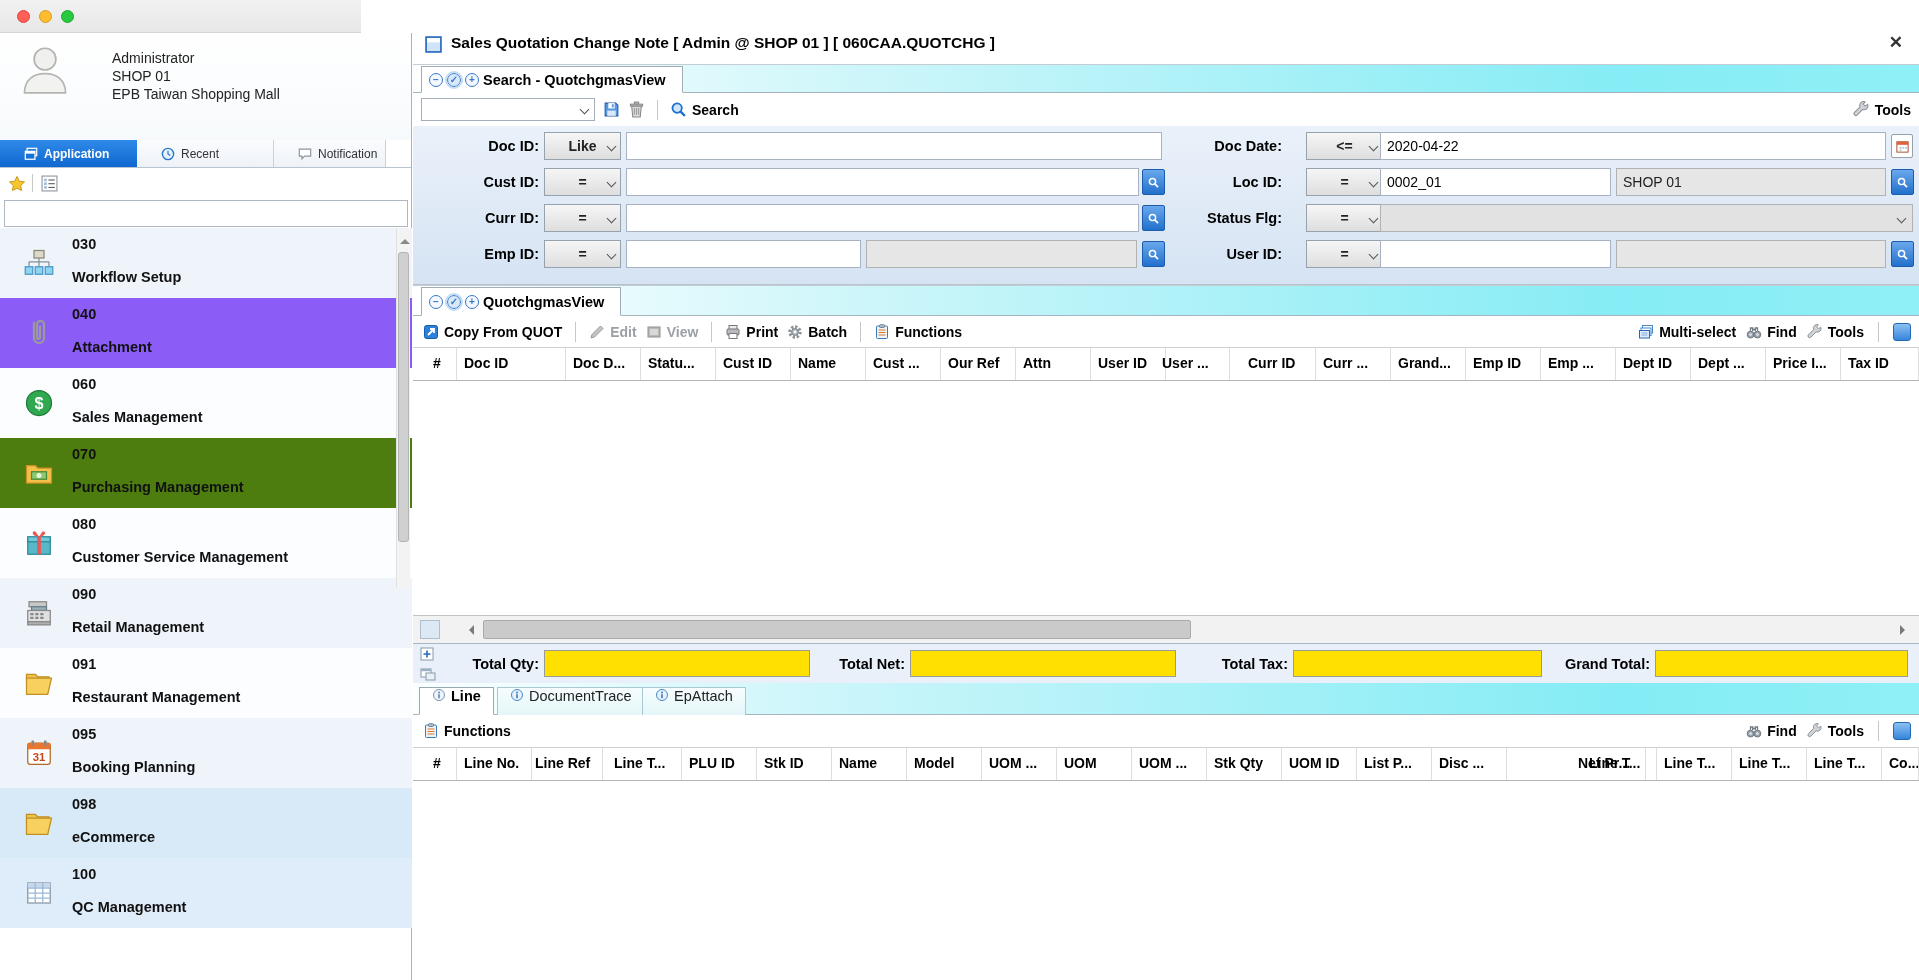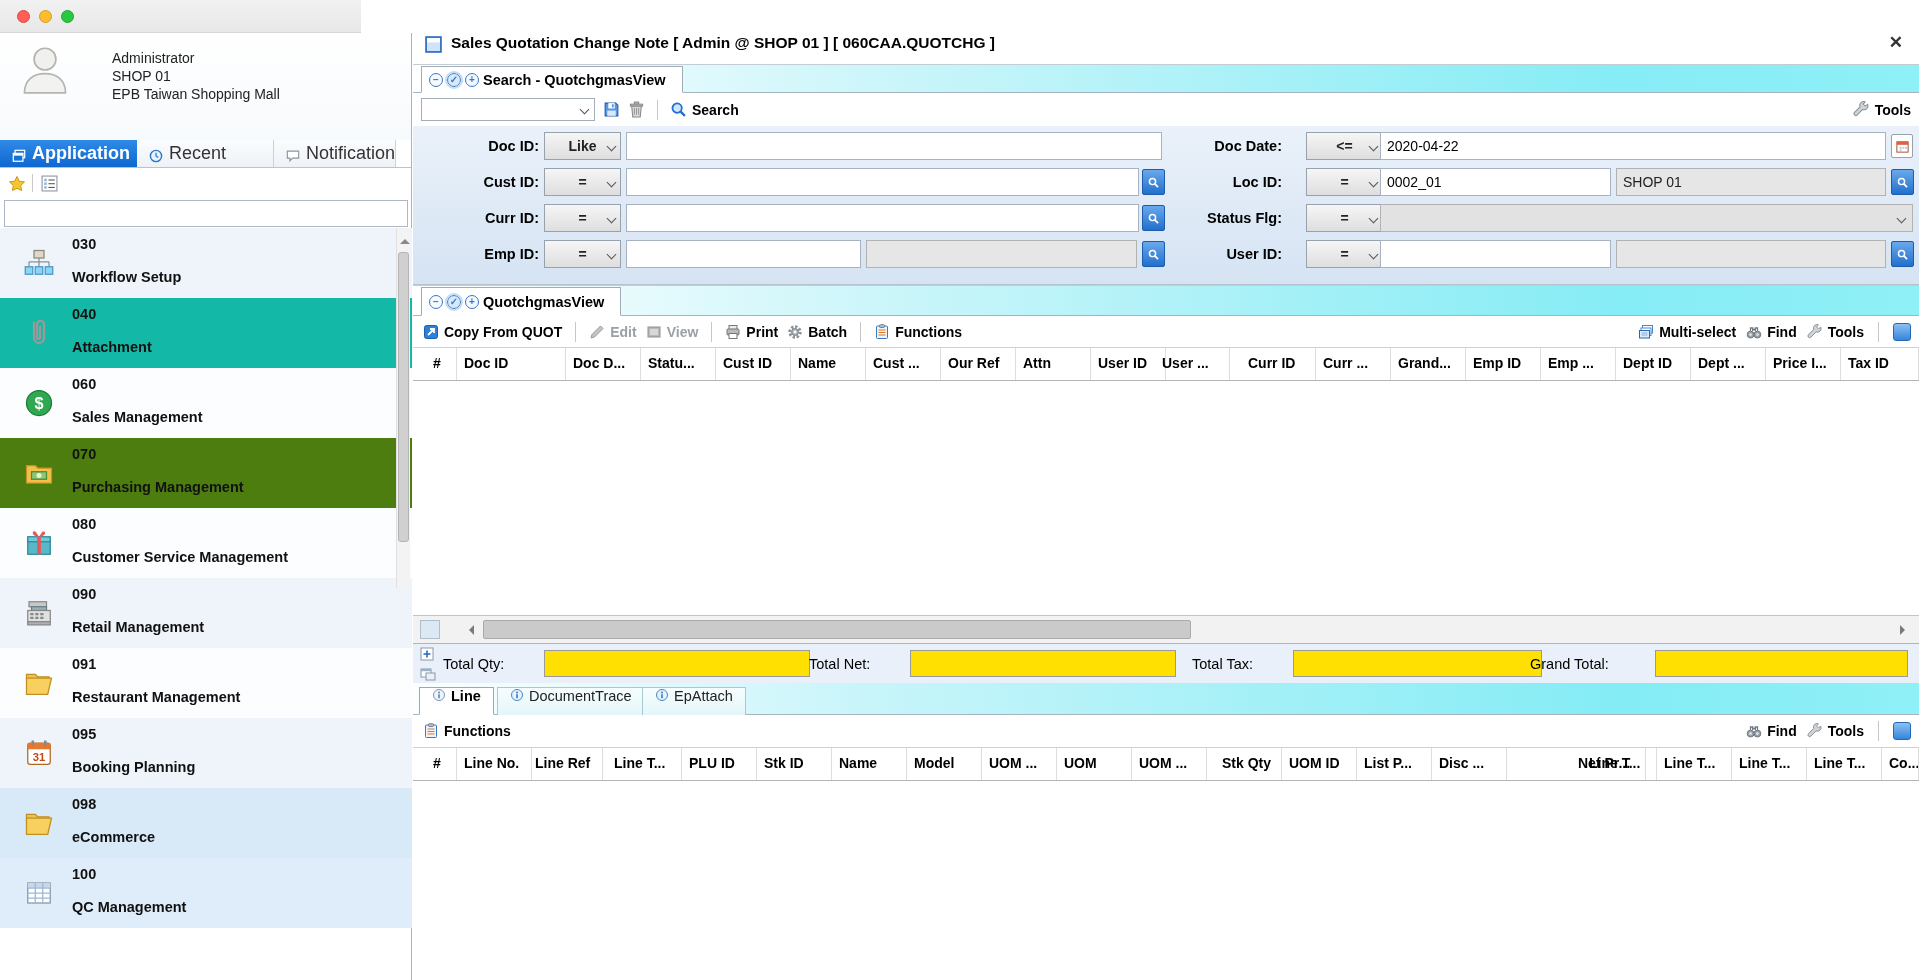--- a/index.html
+++ b/index.html
@@ -13,21 +13,21 @@
   .tl.red    { left:17px;  background:#ff5f57; border:1px solid #e0443e; }
   .tl.yellow { left:39px; background:#febc2e; border:1px solid #d89c22; }
   .tl.green  { left:61px; background:#28c840; border:1px solid #1ea832; }
 
   
   .sidebar { position:absolute; left:0; top:33px; width:412px; height:947px; background:#fff; border-right:1px solid #aab2ba; }
   .profile { position:absolute; left:0; top:0; width:100%; height:107px; background:linear-gradient(180deg,#ffffff,#f7fafc); }
   .avatar { position:absolute; left:16px; top:8px; width:58px; height:58px; }
   .ptext { position:absolute; left:112px; top:16px; font-size:14px; color:#222; line-height:18px; }
   .side-tabs { position:absolute; left:0; top:107px; width:100%; height:28px; display:flex; border-bottom:1px solid #b8c4d2; }
-  .stab { flex:0 0 137px; display:flex; align-items:center; gap:6px; padding-left:12px; font-size:18px; color:#333;
+  .stab { flex:0 0 137px; display:flex; align-items:center; gap:6px; padding-left:24px; font-size:12px; color:#333;
     background:linear-gradient(180deg,#fafcfe,#eef2f7); border-right:1px solid #c8d2dc; cursor:default; }
   .stab.active { background:linear-gradient(180deg,#2f8ae8,#0f67d0); color:#fff; font-weight:bold; border-right:none; }
   .stab:last-child { flex:0 0 112px; }
   .fav-bar { position:absolute; left:0; top:135px; width:100%; height:30px; display:flex; align-items:center; gap:8px; padding-left:8px; }
   .fsep { width:1px; height:18px; background:#c8c8c8; }
   .side-search { position:absolute; left:4px; top:167px; width:404px; height:27px; border:1px solid #aeb8c4; font-size:14px; padding:0 6px; }
   .menu { position:absolute; left:0; top:195px; width:412px; height:752px; overflow:hidden; }
   .mitem { position:relative; width:100%; height:70px; cursor:default; }
   .mitem .micon { position:absolute; left:24px; top:20px; width:30px; height:30px; }
   .mitem .mcode  { position:absolute; left:72px; top:8px;  font-size:14.5px; font-weight:bold; color:#111; }
@@ -88,21 +88,21 @@
 
   .hscroll { position:relative; height:28px; background:#f2f2f2; border-top:1px solid #c4c4c4; }
   .hcorner { position:absolute; left:7px; top:4px; width:20px; height:19px; background:#dce8f4; border:1px solid #aebecc; }
   .harrow { position:absolute; top:4px; width:22px; height:19px; display:flex; align-items:center; justify-content:center; }
   .tri-l { width:0; height:0; border:5px solid transparent; border-right-color:#7a7a7a; margin-right:3px; }
   .tri-r { width:0; height:0; border:5px solid transparent; border-left-color:#7a7a7a; margin-left:3px; }
   .hthumb { position:absolute; left:70px; top:4px; width:708px; height:19px; background:#cacaca; border:1px solid #aaa; border-radius:2px; }
 
   .totals { position:relative; height:40px; background:#e9f0f9; border-top:1px solid #aab6c2; }
   .tic { position:absolute; left:7px; top:3px; display:flex; flex-direction:column; gap:2px; }
-  .tlabel { position:absolute; top:0; height:40px; line-height:40px; font-size:14.5px; font-weight:normal; text-align:left; color:#000; }
+  .tlabel { position:absolute; top:0; height:40px; line-height:40px; font-size:14.5px; font-weight:bold; text-align:right; color:#000; }
   .tinp { position:absolute; top:6px; height:27px; background:#ffe000; border:1px solid #9a9a9a; font-size:14px; padding:0 6px; }
 
   .dstrip { position:relative; height:32px; background:linear-gradient(90deg,#fbffff 0%,#c8f5fa 30%,#84ecf5 80%,#90f0f7 100%); border-bottom:1px solid #a6b4c0; }
   .dtab { position:absolute; top:4px; bottom:-1px; display:flex; align-items:flex-start; gap:5px; padding:0 12px;
     font-size:14.5px; background:linear-gradient(180deg,#f6fdfe,#e4f6f9); border:1px solid #a8c8d2; border-bottom:none; color:#222; }
   .dtab.active { background:#fff; font-weight:bold; border-color:#98a8b4; border-bottom:1px solid #fff; color:#000; }
 
   .icon16 { width:16px; height:16px; display:inline-block; }
   .icon14 { width:14px; height:14px; display:inline-block; }
   b { font-weight:bold; }
@@ -186,21 +186,21 @@
           <span class="micon"><svg width="30" height="30" viewBox="0 0 24 24">
               <rect x="8" y="2" width="8" height="6" fill="#ded9c8" stroke="#8a8878"></rect>
               <path d="M12 8v3M4 11h16M4 11v4M12 11v4M20 11v4" stroke="#8a9098" fill="none"></path>
               <rect x="1" y="15" width="6" height="6" fill="#8fd4f0" stroke="#4898c8"></rect>
               <rect x="9" y="15" width="6" height="6" fill="#8fd4f0" stroke="#4898c8"></rect>
               <rect x="17" y="15" width="6" height="6" fill="#8fd4f0" stroke="#4898c8"></rect>
             </svg></span>
           <div class="mcode">030</div>
           <div class="mlabel">Workflow Setup</div>
         </div>
-        <div class="mitem" style="background: #14b8a6;">
+        <div class="mitem" style="background: #8b5cf6;">
           <span class="micon"><svg width="30" height="30" viewBox="0 0 24 24">
               <path d="M8 3v13a4 4 0 0 0 8 0V5a2.8 2.8 0 0 0-5.6 0v10.5a1.2 1.2 0 0 0 2.4 0V6" fill="none" stroke="#9a9a9a" stroke-width="1.8"></path>
             </svg></span>
           <div class="mcode">040</div>
           <div class="mlabel">Attachment</div>
         </div>
         <div class="mitem" style="background: rgb(251, 253, 255);">
           <span class="micon"><svg width="30" height="30" viewBox="0 0 24 24">
               <circle cx="12" cy="12" r="10" fill="#2fa84f" stroke="#1e7a38"></circle>
               <text x="12" y="16.5" font-size="13" fill="#fff" text-anchor="middle" font-weight="bold" font-family="Liberation Sans, sans-serif">$</text>
@@ -661,21 +661,21 @@
         <div class="gh" style="left: 44px; width: 75px;">Line No.</div>
         <div class="gh" style="left: 115px; width: 75px;">Line Ref</div>
         <div class="gh" style="left: 194px; width: 75px;">Line T...</div>
         <div class="gh" style="left: 269px; width: 75px;">PLU ID</div>
         <div class="gh" style="left: 344px; width: 75px;">Stk ID</div>
         <div class="gh" style="left: 419px; width: 75px;">Name</div>
         <div class="gh" style="left: 494px; width: 75px;">Model</div>
         <div class="gh" style="left: 569px; width: 75px;">UOM ...</div>
         <div class="gh" style="left: 644px; width: 75px;">UOM</div>
         <div class="gh" style="left: 719px; width: 75px;">UOM ...</div>
-        <div class="gh" style="left: 794px; width: 75px; text-align: center;">Stk Qty</div>
+        <div class="gh" style="left: 794px; width: 75px;">Stk Qty</div>
         <div class="gh" style="left: 869px; width: 75px;">UOM ID</div>
         <div class="gh" style="left: 944px; width: 75px;">List P...</div>
         <div class="gh" style="left: 1019px; width: 75px;">Disc ...</div>
         <div class="gh" style="left: 1134px; width: 75px; margin-left: 24px;">Net Pr...</div>
         <div class="gh" style="left: 1169px; width: 75px;">Line T...</div>
         <div class="gh" style="left: 1244px; width: 75px;">Line T...</div>
         <div class="gh" style="left: 1319px; width: 75px;">Line T...</div>
         <div class="gh" style="left: 1394px; width: 75px;">Line T...</div>
         <div class="gh" style="left: 1469px; width: 37px;">Co...</div>
       </div>

